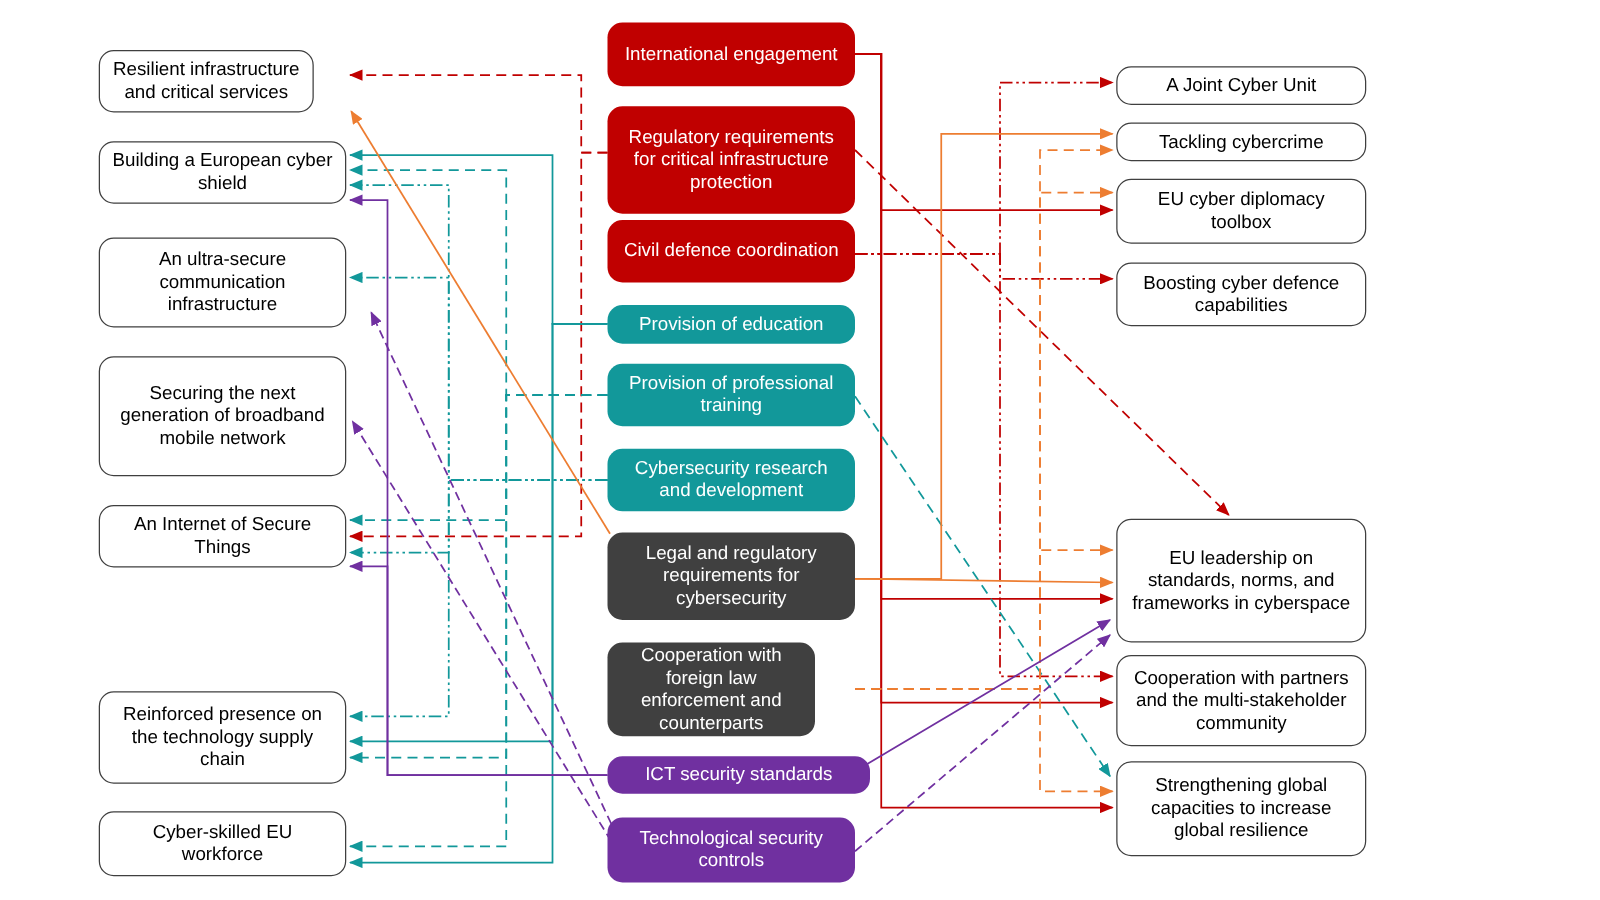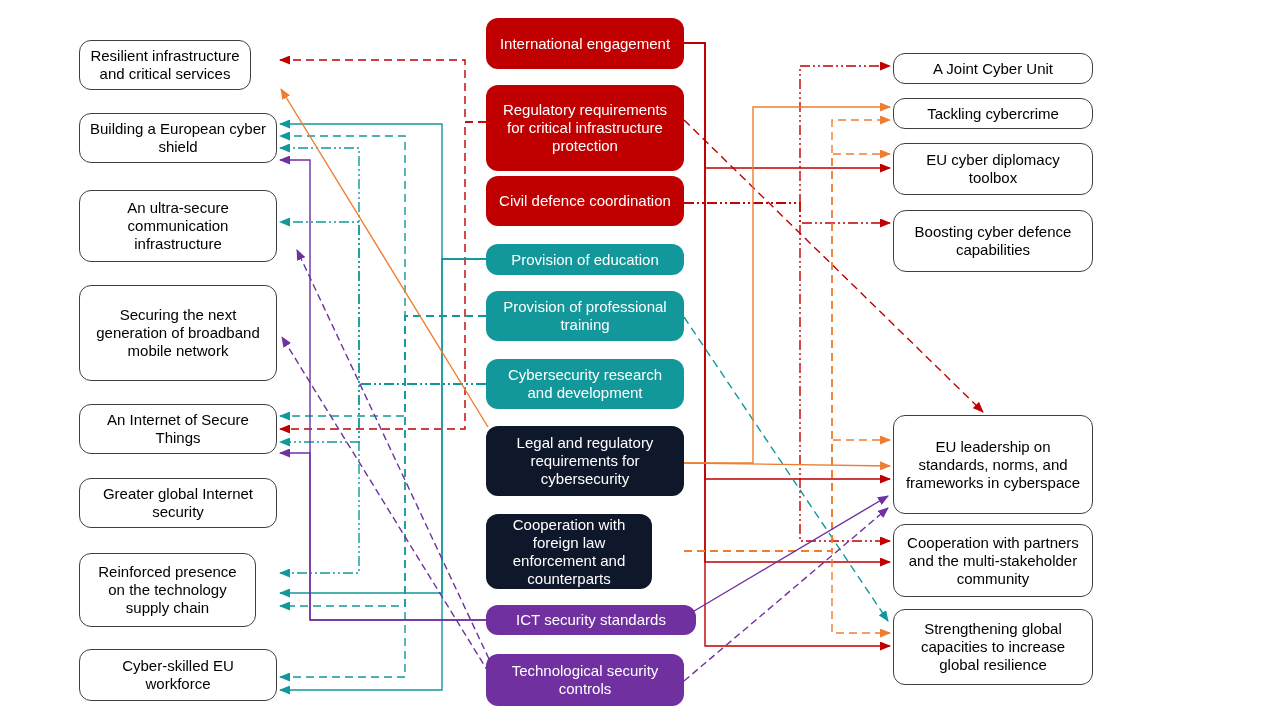--- a/index.html
+++ b/index.html
@@ -10,21 +10,21 @@
   #wires{position:absolute;left:0;top:0;width:1280px;height:720px;}
   .box{
     position:absolute;box-sizing:border-box;border-radius:12px;
     display:flex;align-items:center;justify-content:center;text-align:center;
     font-size:15px;line-height:1.2;padding:2px 9px;color:#000;
   }
   .plain{background:#ffffff;border:1.6px solid #3f3f3f;}
   .filled{color:#ffffff;border:none;}
   .fill-red{background:#C00000;}
   .fill-teal{background:#12989A;}
-  .fill-orange{background:#0f172a;}
+  .fill-orange{background:#404040;}
   .fill-purple{background:#7030A0;}
 </style>
 </head>
 <body>
 
 <div id="canvas">
 
   <svg id="wires" viewBox="0 0 1280 720" xmlns="http://www.w3.org/2000/svg">
     <defs>
       <marker id="ar-red" markerUnits="userSpaceOnUse" markerWidth="11" markerHeight="9" refX="10" refY="4.5" orient="auto">
@@ -115,24 +115,21 @@
     </div>
   <div class="box plain" style="left:79px;top:190px;width:198px;height:72px;">
       <span>An ultra-secure communication infrastructure</span>
     </div>
   <div class="box plain" style="left:79px;top:285px;width:198px;height:96px;">
       <span>Securing the next generation of broadband mobile network</span>
     </div>
   <div class="box plain" style="left:79px;top:404px;width:198px;height:50px;">
       <span>An Internet  of Secure Things</span>
     </div>
-  <div class="box plain" style="left:79px;top:478px;width:198px;height:50px;">
-      <span>Greater global Internet security</span>
-    </div>
-  <div class="box plain" style="left:79px;top:553px;width:177px;height:74px;">
+  <div class="box plain" style="left:79px;top:553px;width:198px;height:74px;">
       <span>Reinforced presence on the technology supply chain</span>
     </div>
   <div class="box plain" style="left:79px;top:649px;width:198px;height:52px;">
       <span>Cyber-skilled EU workforce</span>
     </div>
 
   <div class="box filled fill-red" style="left:486px;top:18px;width:198px;height:51px;">
       <span>International engagement</span>
     </div>
   <div class="box filled fill-red" style="left:486px;top:85px;width:198px;height:86px;">
@@ -165,21 +162,21 @@
 
   <div class="box filled fill-purple" style="left:486px;top:654px;width:198px;height:52px;">
       <span>Technological security controls</span>
     </div>
   <div class="box plain" style="left:893px;top:98px;width:200px;height:31px;">
       <span>Tackling cybercrime</span>
     </div>
   <div class="box plain" style="left:893px;top:143px;width:200px;height:52px;">
       <span>EU cyber diplomacy toolbox</span>
     </div>
-  <div class="box plain" style="left:893px;top:210px;width:200px;height:62px;border-radius:13px;">
+  <div class="box plain" style="left:893px;top:210px;width:200px;height:51px;">
       <span>Boosting cyber defence capabilities</span>
     </div>
   <div class="box plain" style="left:893px;top:415px;width:200px;height:99px;">
       <span>EU leadership on standards, norms, and frameworks in cyberspace</span>
     </div>
   <div class="box plain" style="left:893px;top:524px;width:200px;height:73px;">
       <span>Cooperation with partners and the multi-stakeholder community</span>
     </div>
   <div class="box plain" style="left:893px;top:609px;width:200px;height:76px;">
       <span>Strengthening  global capacities to increase global resilience</span>

